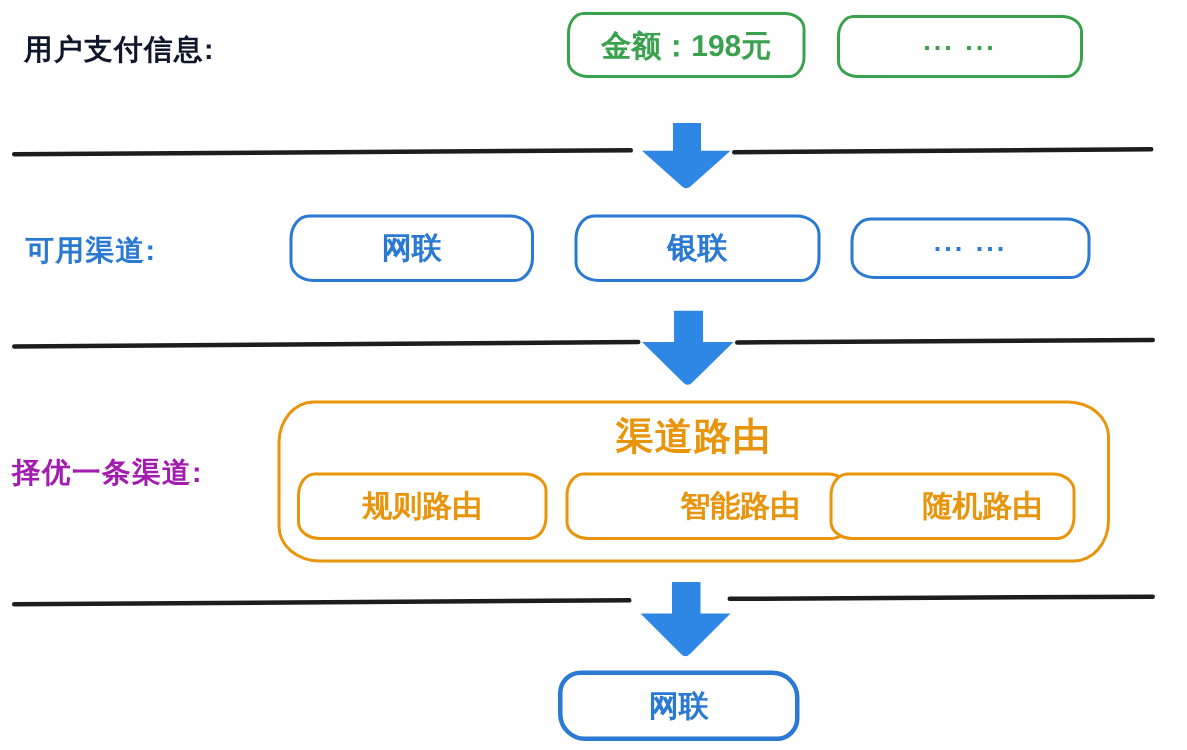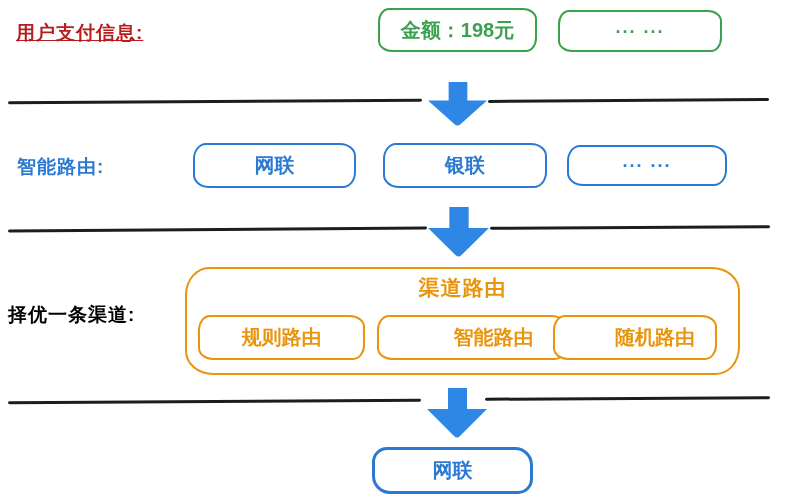--- a/index.html
+++ b/index.html
@@ -11,23 +11,23 @@
     font-family: "Liberation Sans", sans-serif;
     overflow: hidden;
   }
   .lbl {
     position: absolute;
     font-weight: 700;
     font-size: 19px;
     letter-spacing: 1px;
     white-space: nowrap;
   }
-  .lbl.green  { color: #b91c1c; text-decoration: underline; }
+  .lbl.green  { color: #0f172a; }
   .lbl.blue   { color: #2a79d2; }
-  .lbl.orange { color: #000000; }
+  .lbl.orange { color: #a21caf; }
   .box {
     position: absolute;
     display: flex;
     align-items: center;
     justify-content: center;
     font-weight: 700;
     font-size: 20px;
     background: #ffffff;
     border-style: solid;
     border-width: 2.5px;
@@ -55,21 +55,21 @@
     border-radius: 24px 28px 24px 28px / 28px 24px 28px 24px;
     box-sizing: border-box;
     background: #ffffff;
   }
   .group-title {
     position: absolute;
     left: 0; right: 0; top: 5px;
     text-align: center;
     color: #e9950c;
     font-weight: 700;
-    font-size: 21px;
+    font-size: 25px;
     letter-spacing: 1px;
   }
   .seg {
     position: absolute;
     height: 3px;
     background: #1d1d1d;
     border-radius: 2px;
   }
   .arrow { position: absolute; }
   .arrow svg { display: block; width: 100%; height: 100%; }
@@ -87,21 +87,21 @@
 
   <div class="arrow" style="left:427px; top:82px; width:61px; height:44px;">
     <svg viewBox="0 0 62 50" preserveAspectRatio="none">
       <rect class="arrow-fill" x="22" y="0" width="19" height="23"></rect>
       <path class="arrow-fill" d="M1 21 L61 21 L34 48 Q31 51 28 48 Z"></path>
     </svg>
   </div>
   <div class="seg" style="left:8px; top:100px; width:414px; transform:rotate(-0.35deg);"></div>
   <div class="seg" style="left:488px; top:99px; width:281px; transform:rotate(-0.4deg);"></div>
 
-  <div class="lbl blue" style="left:17px; top:154px;">智能路由:</div>
+  <div class="lbl blue" style="left:17px; top:154px;">可用渠道:</div>
 
   <div class="box blue" style="left:193px; top:143px; width:163px; height:45px;">网联</div>
   <div class="box blue" style="left:383px; top:143px; width:164px; height:45px;">银联</div>
   <div class="box blue dots" style="left:567px; top:145px; width:160px; height:41px;">... ...</div>
 
   <div class="arrow" style="left:427px; top:207px; width:63px; height:50px;">
     <svg viewBox="0 0 62 50" preserveAspectRatio="none">
       <rect class="arrow-fill" x="22" y="0" width="19" height="23"></rect>
       <path class="arrow-fill" d="M1 21 L61 21 L34 48 Q31 51 28 48 Z"></path>
     </svg>

